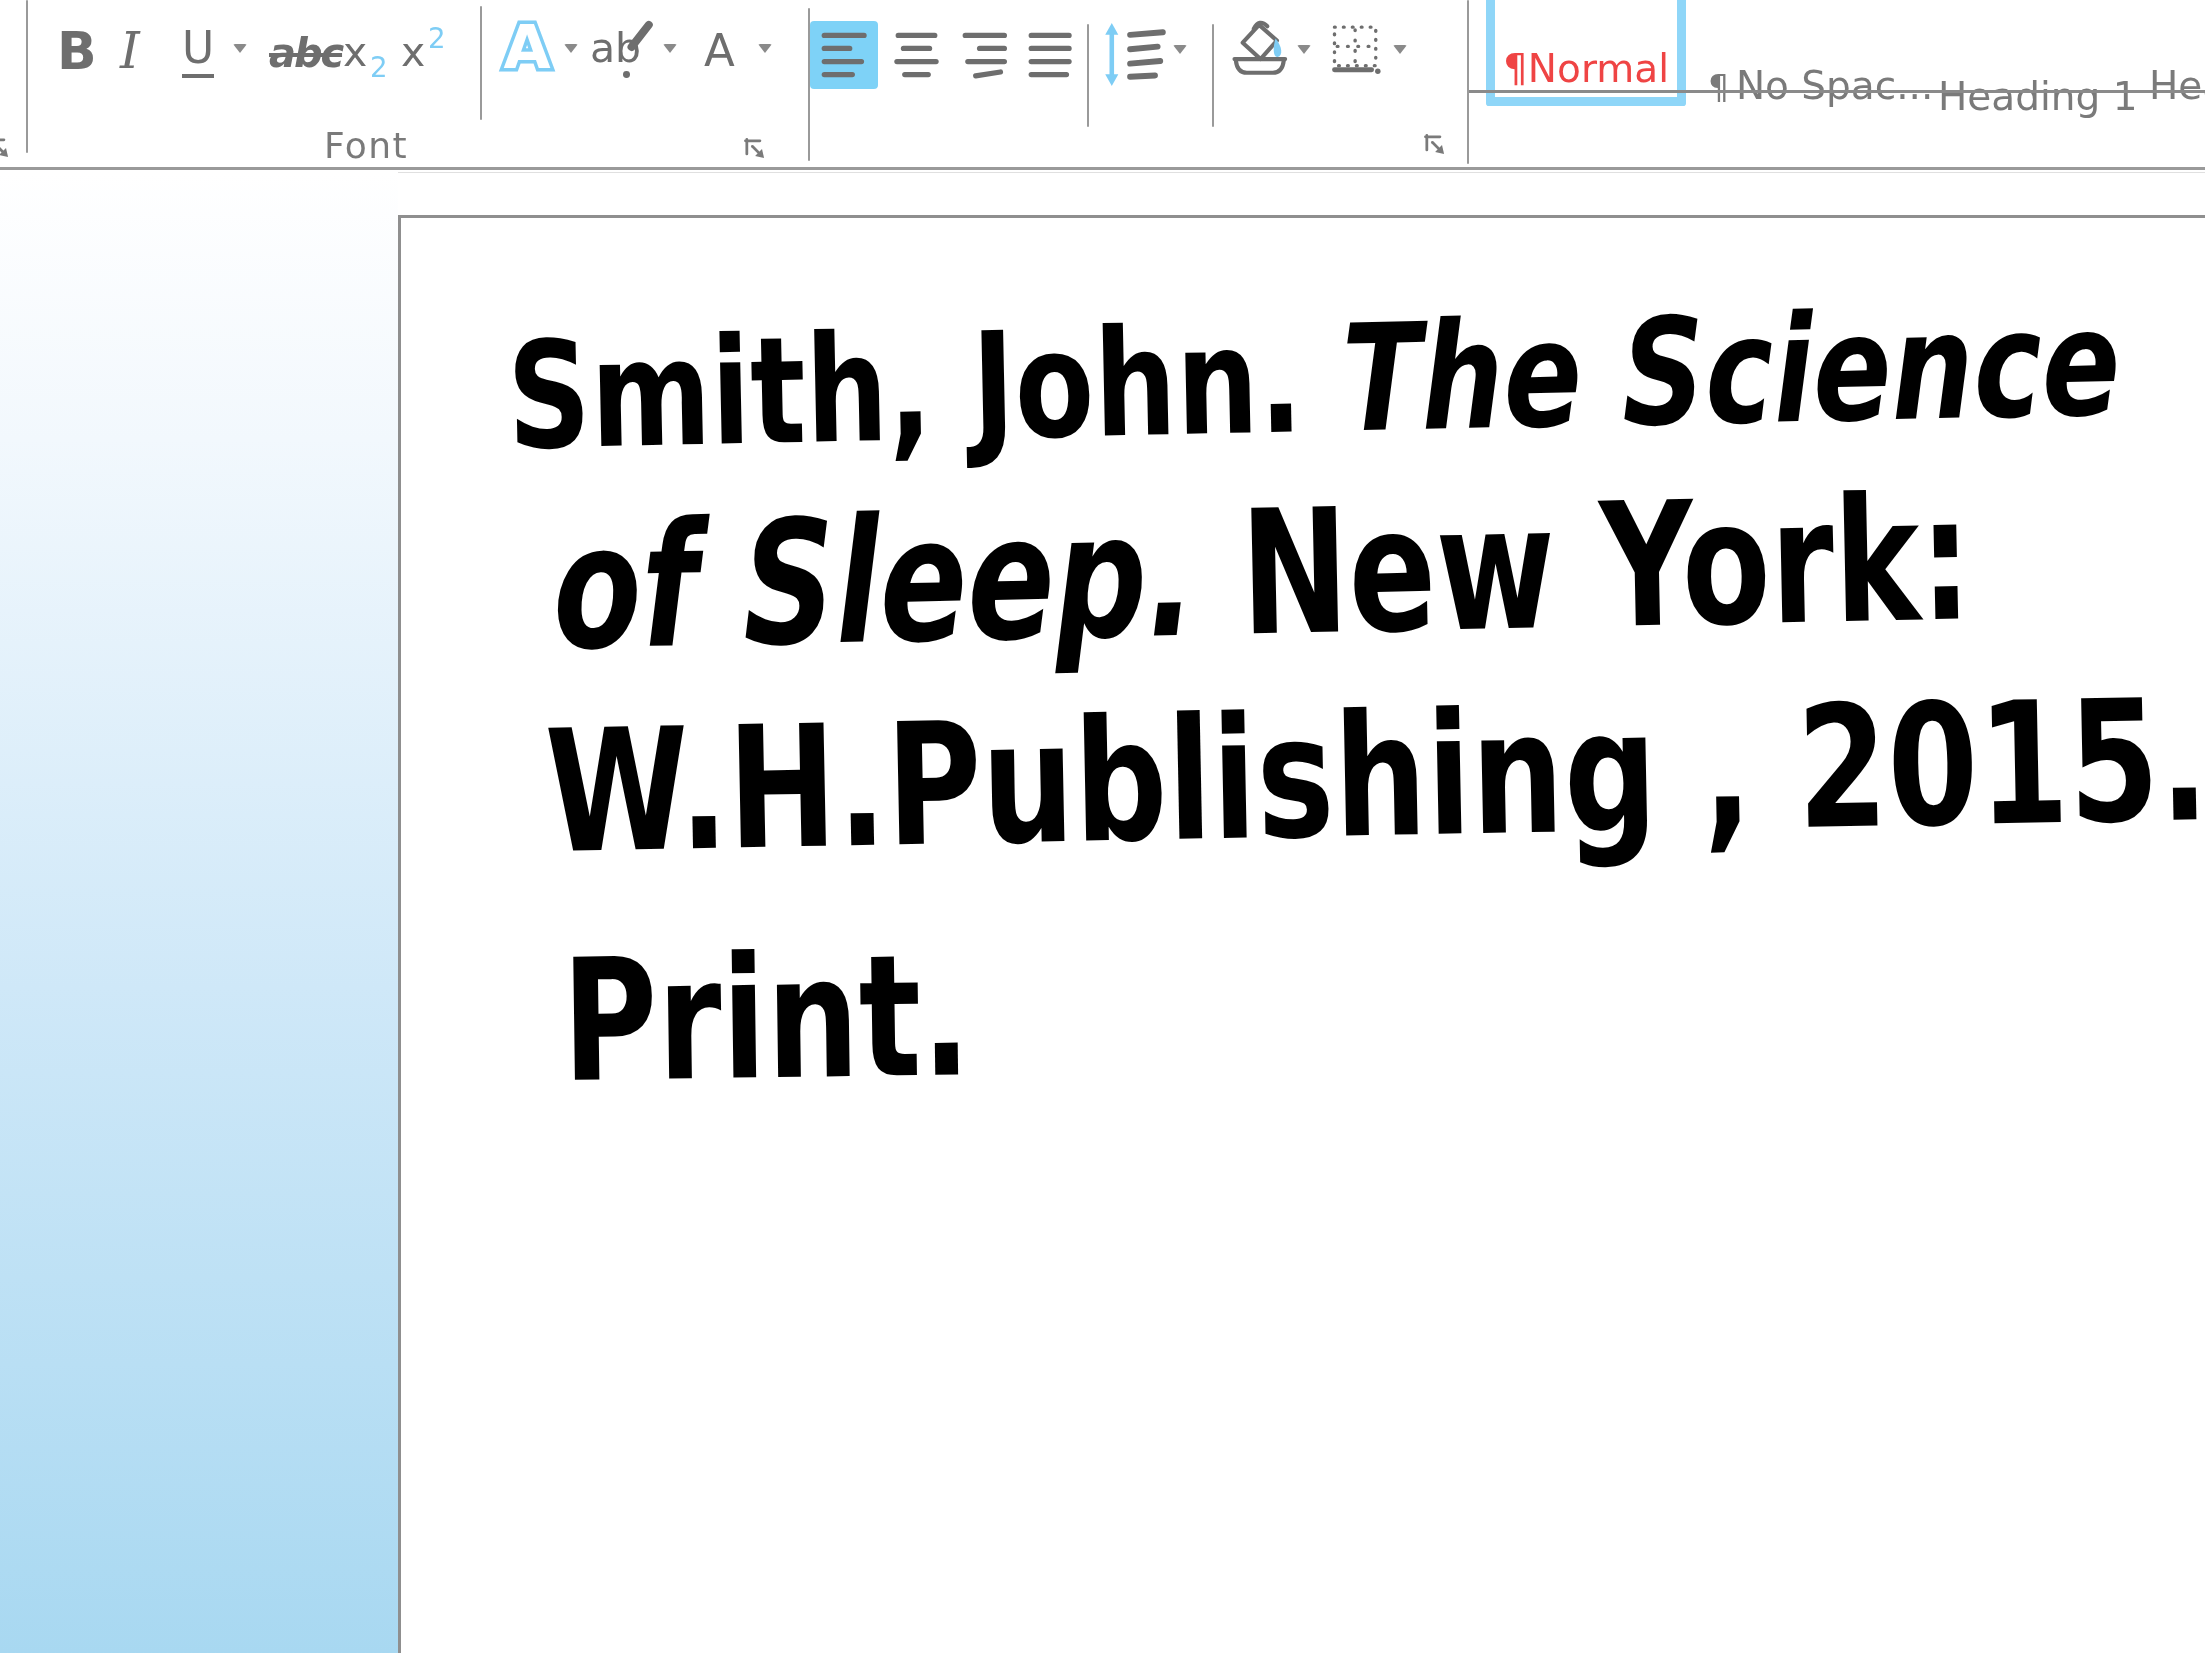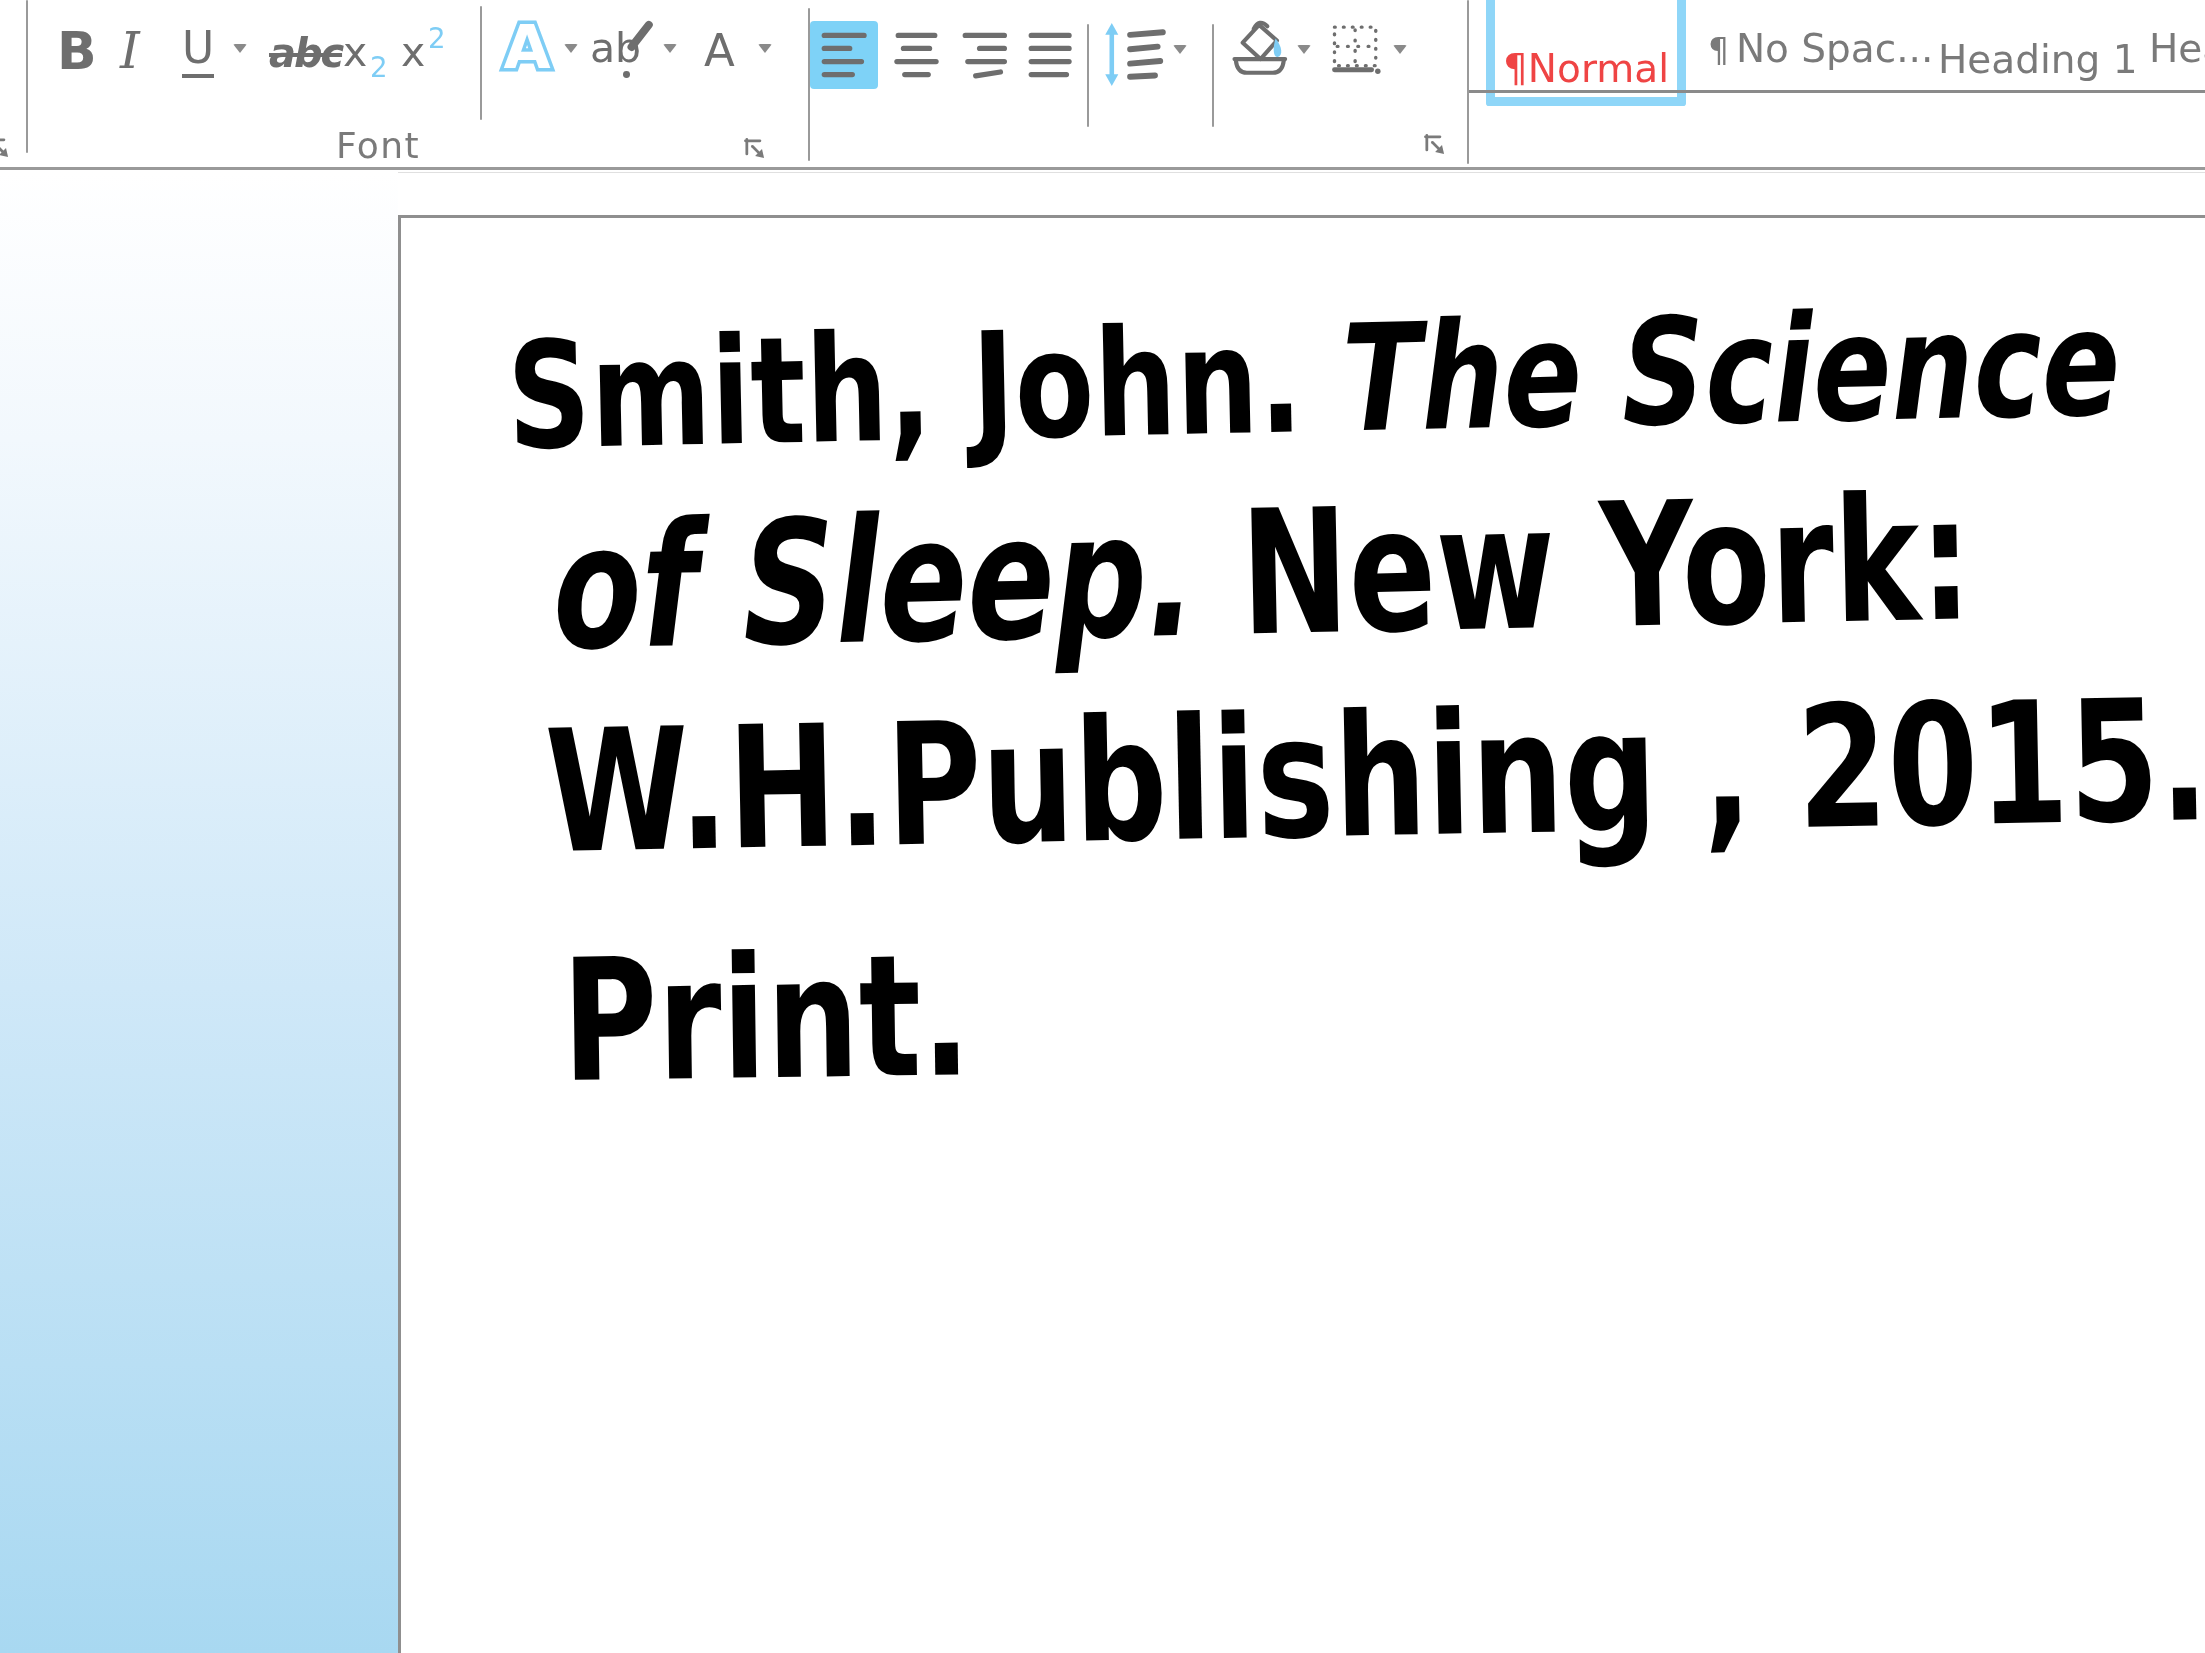--- a/index.html
+++ b/index.html
@@ -10,21 +10,21 @@
   .ribbon{position:absolute;left:0;top:0;width:2205px;height:172px;background:#ffffff;}
   .vdiv{position:absolute;width:2.1px;background:#9a9a9a;border-radius:1.4px;}
   .icon-letter{position:absolute;color:#6e6e6e;font-family:"DejaVu Sans",sans-serif;
                line-height:1;white-space:nowrap;}
   .dd{position:absolute;width:0;height:0;border-left:7.6px solid transparent;
       border-right:7.6px solid transparent;border-top:9.6px solid #8a8a8a;border-radius:2.1px;}
   .group-label{position:absolute;color:#7a7a7a;letter-spacing:1.4px;}
   .launcher{position:absolute;}
   .btn-box{position:absolute;display:flex;align-items:center;justify-content:center;border-radius:4.1px;}
   .active-blue{background:#7ed2f7;}
-  .style-item{position:absolute;color:#7a7a7a;white-space:nowrap;font-size:39px;line-height:1;}
+  .style-item{position:absolute;color:#7a7a7a;white-space:nowrap;font-size:39px;line-height:1;margin-top:37px;}
   .style-item .pil{font-size:33px;margin-right:6.9px;}
   .selected-style-box{position:absolute;left:1486px;top:-12.4px;width:182px;height:91px;
       border:9.6px solid #8fd6f8;background:#ffffff;border-radius:2.8px;
       display:flex;align-items:flex-end;justify-content:center;padding-bottom:9.6px;}
   .selected-style-box .style-inner{position:static;color:#ef4444;font-size:39px;line-height:1;white-space:nowrap;}
   .styles-underline{position:absolute;left:1469px;top:90px;width:736px;height:2.8px;background:#8a8a8a;}
   .ribbon-bottom{position:absolute;left:0;top:167px;width:2205px;height:2.8px;background:#9a9a9a;}
   .ribbon-bottom2{position:absolute;left:0;top:172px;width:2205px;height:1.4px;background:#e0e0e0;}
 
   .sub-mark,.sup-mark{color:#7ecdf5;font-size:27.6px;position:relative;}
@@ -87,21 +87,21 @@
     <span class="hl-wrap" style="left:590px;top:27.6px;">
       <span class="icon-letter" style="position:static;font-size:41px;">ab</span>
       <span class="hl-pen"></span>
       <span class="hl-dot"></span>
     </span>
     <span class="dd" style="left:663px;top:44px;"></span>
 
     <span class="icon-letter" style="left:704px;top:27.6px;font-size:45px;">A</span>
     <span class="dd" style="left:758px;top:44px;"></span>
 
-    <span class="group-label" style="left:336px;top:125px;font-size:36px;">Font</span>
+    <span class="group-label" style="left:324px;top:125px;font-size:36px;">Font</span>
     <svg class="launcher" style="left:742px;top:136px;" width="27.6" height="27.6" viewBox="0 0 40 40">
       <path d="M5 7 H26 M7 5 V26" stroke="#7a7a7a" stroke-width="4" fill="none" stroke-linecap="round"></path>
       <path d="M15 15 L27 27" stroke="#7a7a7a" stroke-width="4" stroke-linecap="round"></path>
       <polygon points="29,19 32,32 19,29" fill="#7a7a7a"></polygon>
     </svg>
 
     <div class="vdiv" style="left:808px;top:8.3px;height:153px;"></div>
 
     <div class="btn-box active-blue" style="left:810px;top:20.7px;width:68px;height:68px;">
       <svg width="47" height="52" viewBox="0 0 72 76">

